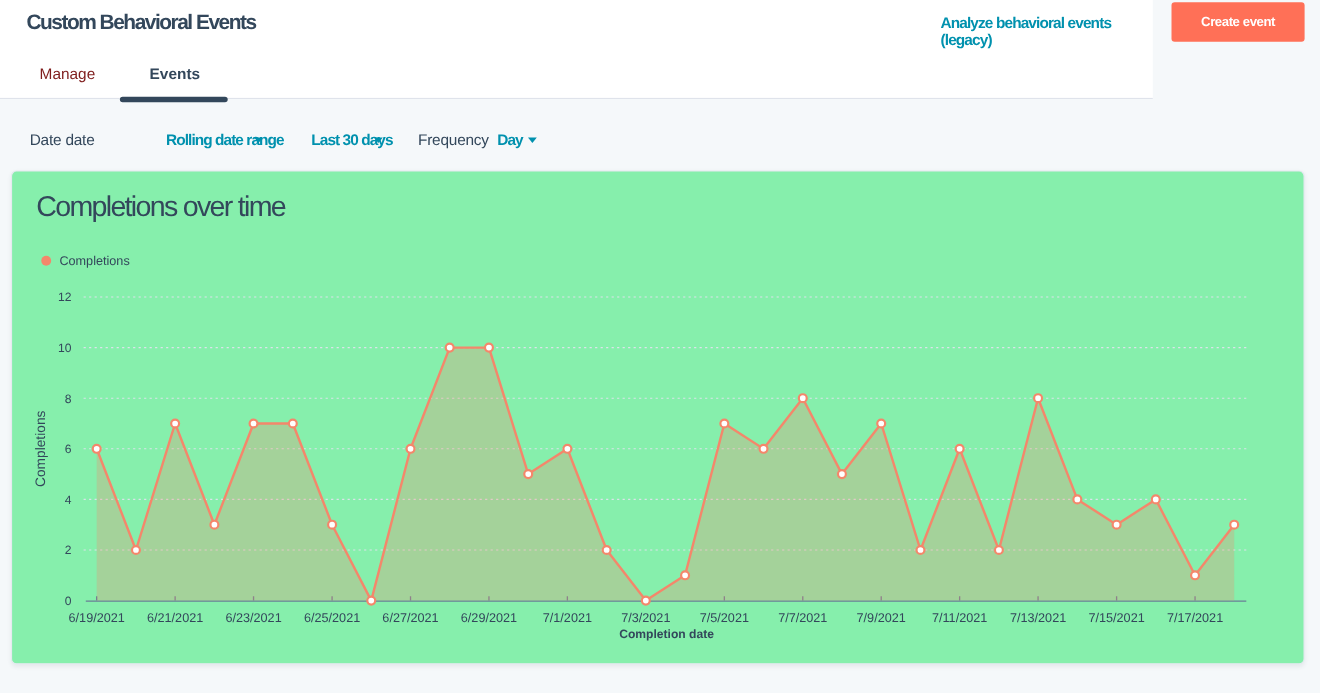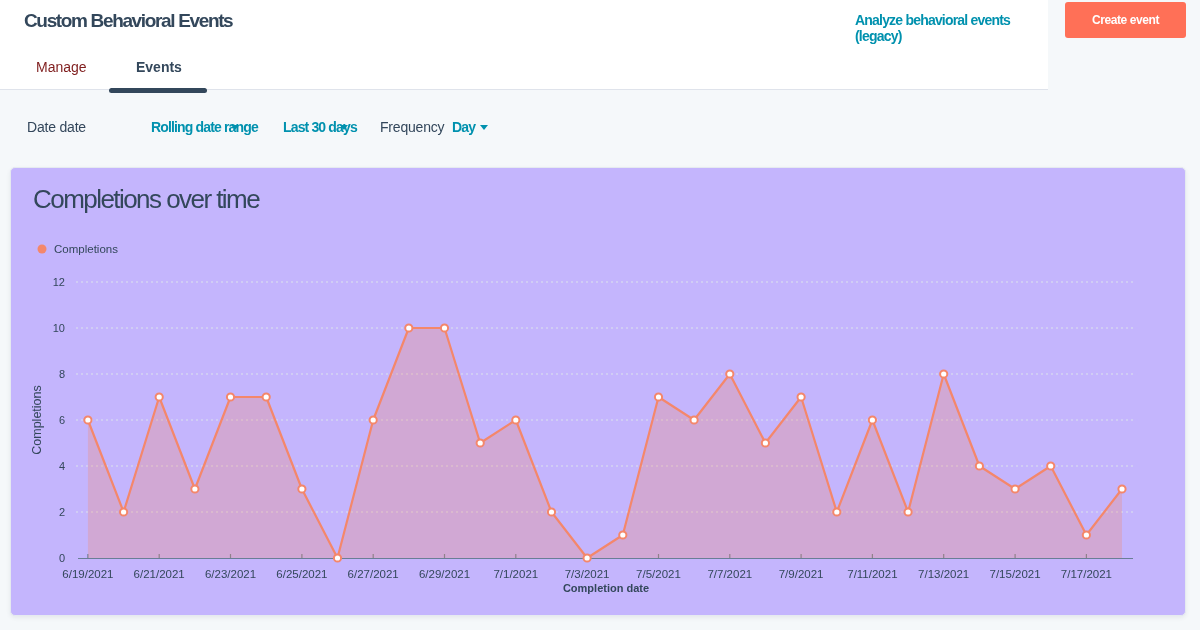--- a/index.html
+++ b/index.html
@@ -10,21 +10,21 @@
   .link-legacy { position:absolute; left:855px; top:12px; font-size:14px; font-weight:bold; color:#0091ae; letter-spacing:-0.8px; }
   .btn-create { position:absolute; left:1065px; top:2px; width:121px; height:36px; background:#ff7057; border-radius:3px; color:#ffffff; font-size:12px; font-weight:bold; text-align:center; line-height:36px; letter-spacing:-0.4px; }
   .tab { position:absolute; top:59px; font-size:14px; color:#7f1d1d; }
   .tab-manage { left:36px; }
   .tab-analyze { left:136px; font-weight:bold; color:#33475b; }
   .tab-bar { position:absolute; left:109px; top:88px; width:98px; height:5px; background:#33475b; border-radius:3px; }
   .filters { position:absolute; left:0; top:90px; width:1200px; }
   .flabel { position:absolute; top:29px; font-size:14px; color:#33475b; letter-spacing:-0.2px; }
   .fsel { position:absolute; top:29px; font-size:14px; font-weight:bold; color:#0091ae; letter-spacing:-0.85px; }
   .caret { position:absolute; top:35px; width:0; height:0; border-left:4.5px solid transparent; border-right:4.5px solid transparent; border-top:5px solid #0091ae; }
-  .card { position:absolute; left:10px; top:167px; width:1176px; height:449px; background:#c4b5fd; border:1px solid #e5eaf0; border-radius:5px; box-shadow:0 2px 4px rgba(45,62,80,0.08); }
+  .card { position:absolute; left:10px; top:155px; width:1176px; height:449px; background:#86efac; border:1px solid #e5eaf0; border-radius:5px; box-shadow:0 2px 4px rgba(45,62,80,0.08); }
   .card-title { position:absolute; left:22px; top:16px; font-size:26px; color:#33475b; letter-spacing:-1.55px; }
   .chart-svg { position:absolute; left:0; top:0; }
 </style>
 </head>
 <body>
   <div class="header">
     <div class="page-title">Custom Behavioral Events</div>
     <div class="link-legacy">Analyze behavioral events (legacy)</div>
     <div class="btn-create">Create event</div>
     <div class="tab tab-manage">Manage</div>

